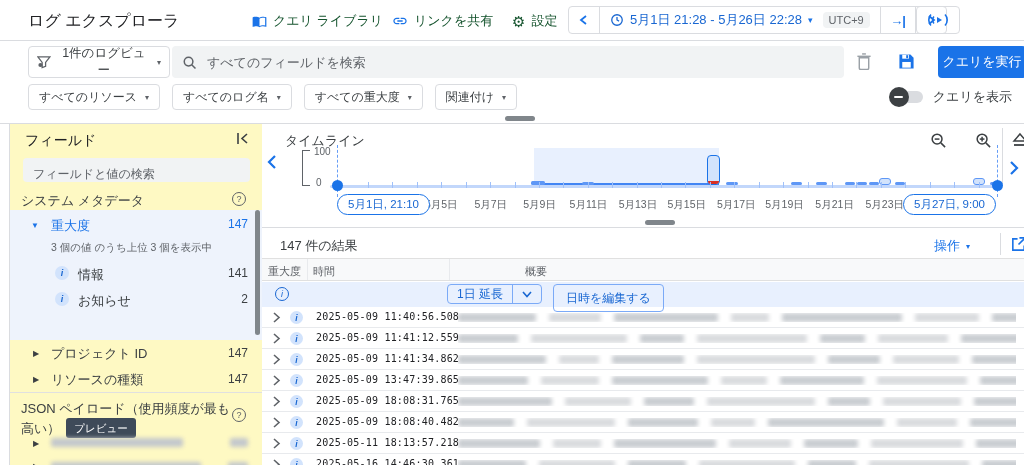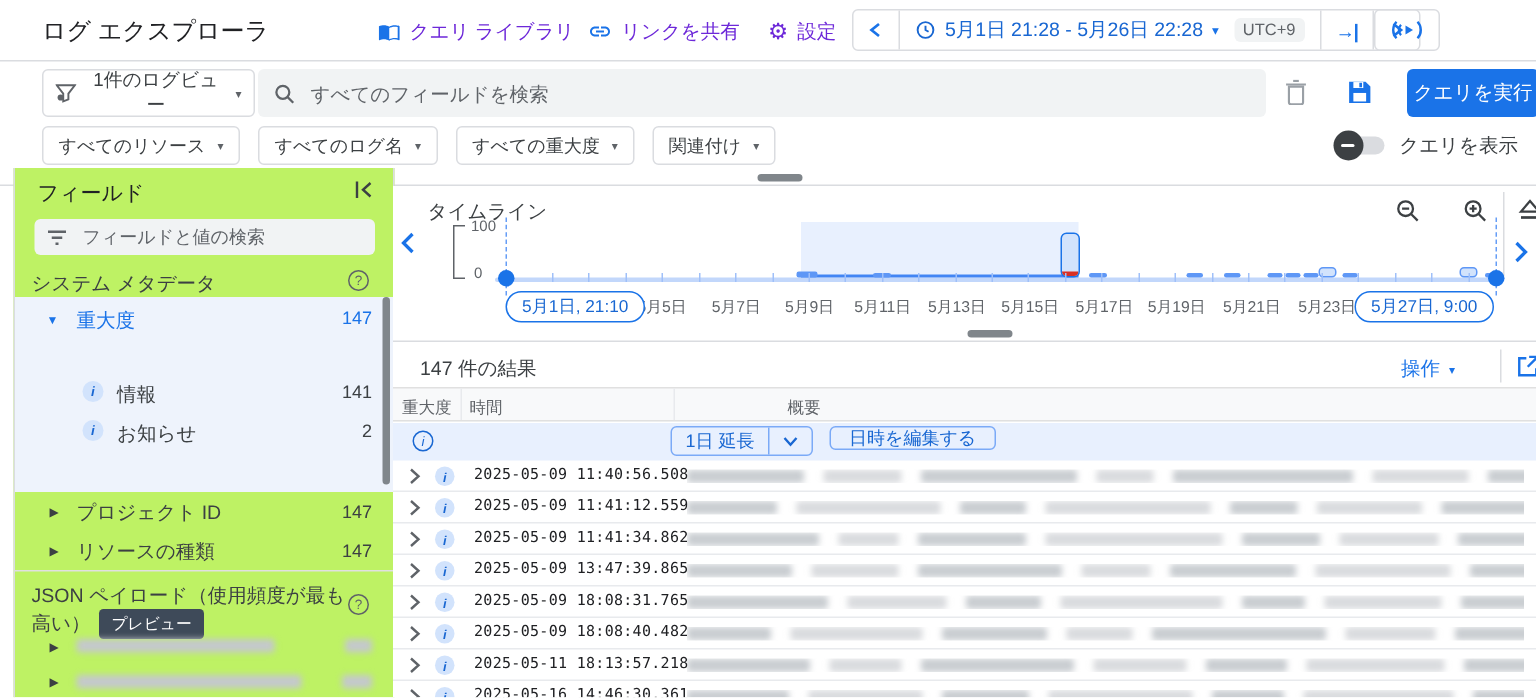--- a/index.html
+++ b/index.html
@@ -4,21 +4,21 @@
 <style>
   html,body{margin:0;padding:0;background:#fff;}
   *{box-sizing:border-box;font-family:"Liberation Sans","DejaVu Sans",sans-serif;}
   .app{position:relative;width:1024px;height:465px;background:#fff;overflow:hidden;color:#3c4043;}
   svg{display:block;}
   button{background:none;border:none;padding:0;cursor:pointer;font:inherit;color:inherit;}
 
   
   .topbar{position:absolute;left:0;top:0;width:1024px;height:41px;border-bottom:1px solid #dadce0;background:#fff;}
   .app-title{position:absolute;left:28px;top:11px;font-size:16px;color:#202124;}
-  .top-link{position:absolute;top:12px;display:flex;align-items:center;gap:6px;color:#6d28d9;font-size:13px;font-weight:500;}
+  .top-link{position:absolute;top:12px;display:flex;align-items:center;gap:6px;color:#14532d;font-size:13px;font-weight:500;}
   .gear-glyph{font-size:15px;line-height:1;}
   .time-group{position:absolute;left:568px;top:6px;height:28px;border:1px solid #dadce0;border-radius:4px;display:flex;align-items:stretch;background:#fff;}
   .tg-seg{display:flex;align-items:center;justify-content:center;color:#1a73e8;}
   .tg-sep{width:1px;background:#dadce0;}
   .tg-prev,.tg-next{width:30px;}
   .tg-main{padding:0 10px;gap:6px;font-size:13px;font-weight:500;color:#1967d2;}
   .utc-pill{background:#f1f3f4;color:#5f6368;font-size:11px;font-weight:400;border-radius:4px;padding:2px 6px;margin-left:4px;}
   .tg-caret{font-size:9px;color:#1a73e8;}
   .tg-jump{width:34px;font-size:13px;font-weight:600;letter-spacing:-1px;}
   .stream-btn{position:absolute;left:916px;top:6px;width:44px;height:28px;border:1px solid #dadce0;border-radius:4px;display:flex;align-items:center;justify-content:center;color:#1a73e8;}
@@ -38,24 +38,24 @@
   .caret{font-size:8px;color:#5f6368;}
   .show-query{position:absolute;right:12px;top:88px;display:flex;align-items:center;gap:10px;font-size:13px;color:#3c4043;}
   .toggle{position:relative;width:30px;height:12px;background:#dadce0;border-radius:7px;}
   .knob{position:absolute;left:-4px;top:-4px;width:20px;height:20px;border-radius:50%;background:#3c4043;display:flex;align-items:center;justify-content:center;}
   .knob::after{content:"";width:9px;height:2px;background:#fff;border-radius:1px;}
 
   .drag-handle{position:absolute;width:30px;height:5px;border-radius:3px;background:#80868b;}
   .main-divider{position:absolute;left:0;top:123px;width:1024px;height:1px;background:#dadce0;}
 
   
-  .sidebar{position:absolute;left:9px;top:112px;width:254px;bottom:0;border-left:1px solid #dadce0;border-right:1px solid #dadce0;background:#bef264;overflow:hidden;}
+  .sidebar{position:absolute;left:9px;top:124px;width:254px;bottom:0;border-left:1px solid #dadce0;border-right:1px solid #dadce0;background:#fef9c3;overflow:hidden;}
   .sb-title{position:absolute;left:15px;top:8px;font-size:14px;color:#202124;}
   .sb-collapse{position:absolute;right:12px;top:8px;color:#3c4043;}
-  .sb-search{position:absolute;left:13px;right:12px;top:34px;height:24px;background:#f1f3f4;border-radius:4px;display:flex;align-items:center;gap:8px;padding:0 8px;}
+  .sb-search{position:absolute;left:13px;right:12px;top:34px;height:24px;background:#f1f3f4;border-radius:4px;display:flex;align-items:center;gap:8px;padding:0 8px;flex-direction:column;}
   .sb-search input{border:none;background:transparent;outline:none;flex:1;font-size:12px;color:#3c4043;width:100%;}
   .sb-search input::placeholder{color:#5f6368;}
   .sb-section-title{position:absolute;left:11px;top:68px;font-size:13px;font-weight:500;color:#3c4043;}
   .help-circle{width:14px;height:14px;border:1.4px solid #5f6368;border-radius:50%;color:#5f6368;font-size:9px;display:flex;align-items:center;justify-content:center;}
   .sev-block{position:absolute;left:0;right:0;top:86px;height:130px;background:#eef3fc;}
   .sev-head{position:absolute;left:0;right:0;top:90px;height:24px;}
   .tree-caret{font-size:8px;color:#1a73e8;}
   .sev-head .label{position:absolute;left:41px;top:3px;font-size:13px;color:#1a73e8;}
   .sev-head .tree-caret{position:absolute;left:21px;top:7px;}
   .sev-head .count{position:absolute;right:14px;top:3px;font-size:12px;color:#1a73e8;}
@@ -112,21 +112,21 @@
   .res-vline{position:absolute;left:738px;top:5px;width:1px;height:22px;background:#dadce0;}
   .thead{position:absolute;left:0;right:0;top:30px;height:23px;background:#f8f9fa;border-top:1px solid #e0e0e0;border-bottom:1px solid #e0e0e0;font-size:11px;color:#5f6368;}
   .thead .col{position:absolute;top:5px;}
   .col-sep{position:absolute;top:0;bottom:0;width:1px;background:#e8eaed;}
   .banner{position:absolute;left:0;right:0;top:54px;height:25px;background:#e8f0fe;color:#1967d2;}
   .banner-icon{position:absolute;left:13px;top:5px;width:14px;height:14px;border:1.4px solid #1967d2;border-radius:50%;font-size:9px;font-style:italic;display:flex;align-items:center;justify-content:center;}
   .banner-text{position:absolute;left:36px;top:6px;font-size:12px;}
   .split-btn{position:absolute;left:185px;top:2px;height:20px;border:1px solid #7baaf7;border-radius:4px;display:flex;align-items:center;background:transparent;}
   .split-btn .part{padding:0 9px;font-size:12px;font-weight:500;color:#1967d2;display:flex;align-items:center;height:100%;}
   .split-btn .divider{width:1px;background:#7baaf7;height:100%;}
-  .edit-btn{position:absolute;left:291px;top:2px;height:16px;border:1px solid #7baaf7;border-radius:4px;padding:0 12px;font-size:12px;font-weight:500;color:#1967d2;display:flex;align-items:center;}
+  .edit-btn{position:absolute;left:291px;top:2px;height:28px;border:1px solid #7baaf7;border-radius:4px;padding:0 12px;font-size:12px;font-weight:500;color:#1967d2;display:flex;align-items:center;}
   .rows{position:absolute;left:0;right:0;top:79px;bottom:0;overflow:hidden;}
   .lrow{position:relative;height:21px;border-bottom:1px solid #e8eaed;}
   .lrow .row-caret{position:absolute;left:10px;top:5px;color:#5f6368;}
   .lrow .sev-icon{position:absolute;left:28px;top:4px;width:13px;height:13px;border-radius:50%;background:#d2e3fc;color:#1967d2;font-size:8.5px;font-weight:700;font-style:italic;display:flex;align-items:center;justify-content:center;}
   .lrow .ts{position:absolute;left:54px;top:4px;font-family:"DejaVu Sans Mono","Liberation Mono",monospace;font-size:10px;color:#202124;letter-spacing:0.2px;}
   .lrow .blur-strip{position:absolute;left:196px;top:6px;right:8px;display:flex;gap:13px;overflow:hidden;}
   .blur-chunk{height:9px;border-radius:2px;filter:blur(2px);flex:none;}
 </style>
 </head>
 <body>
@@ -280,20 +280,21 @@
     <div class="sb-section-title">システム メタデータ</div>
     <div class="help-circle" style="position:absolute;right:16px;top:68px;">?</div>
 
     <div class="sev-block"></div>
 
     <div class="sev-head">
       <span class="tree-caret">▼</span>
       <span class="label">重大度</span>
       <span class="count">147</span>
     </div>
+    <div class="sev-note">3 個の値 のうち上位 3 個を表示中</div>
     <div class="sev-rows">
         <div class="sev-row">
           <span class="sv-icon info">i</span>
           <span class="sv-label">情報</span>
           <span class="sv-count">141</span>
         </div>
         <div class="sev-row">
           <span class="sv-icon info">i</span>
           <span class="sv-label">お知らせ</span>
           <span class="sv-count">2</span>

